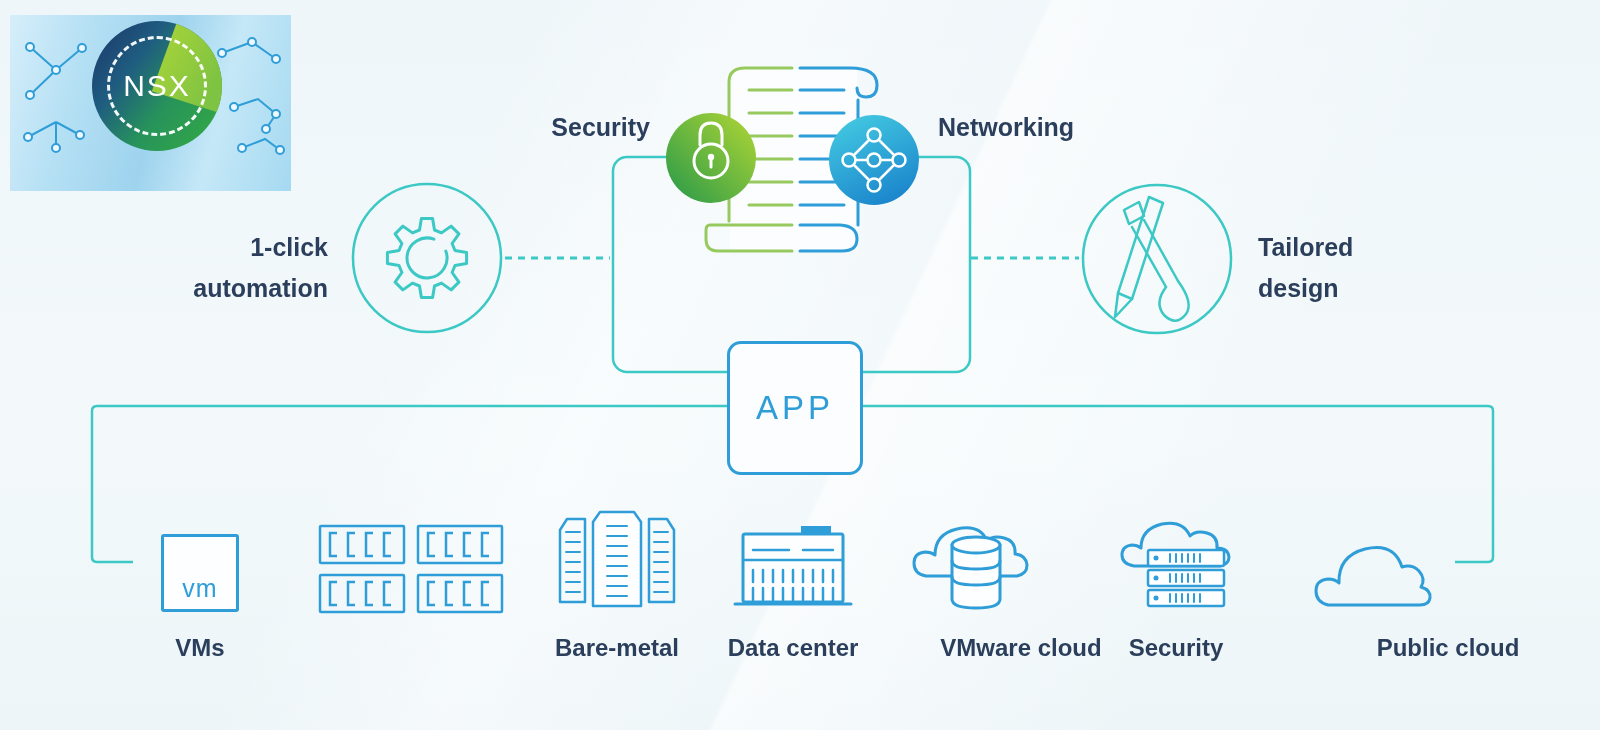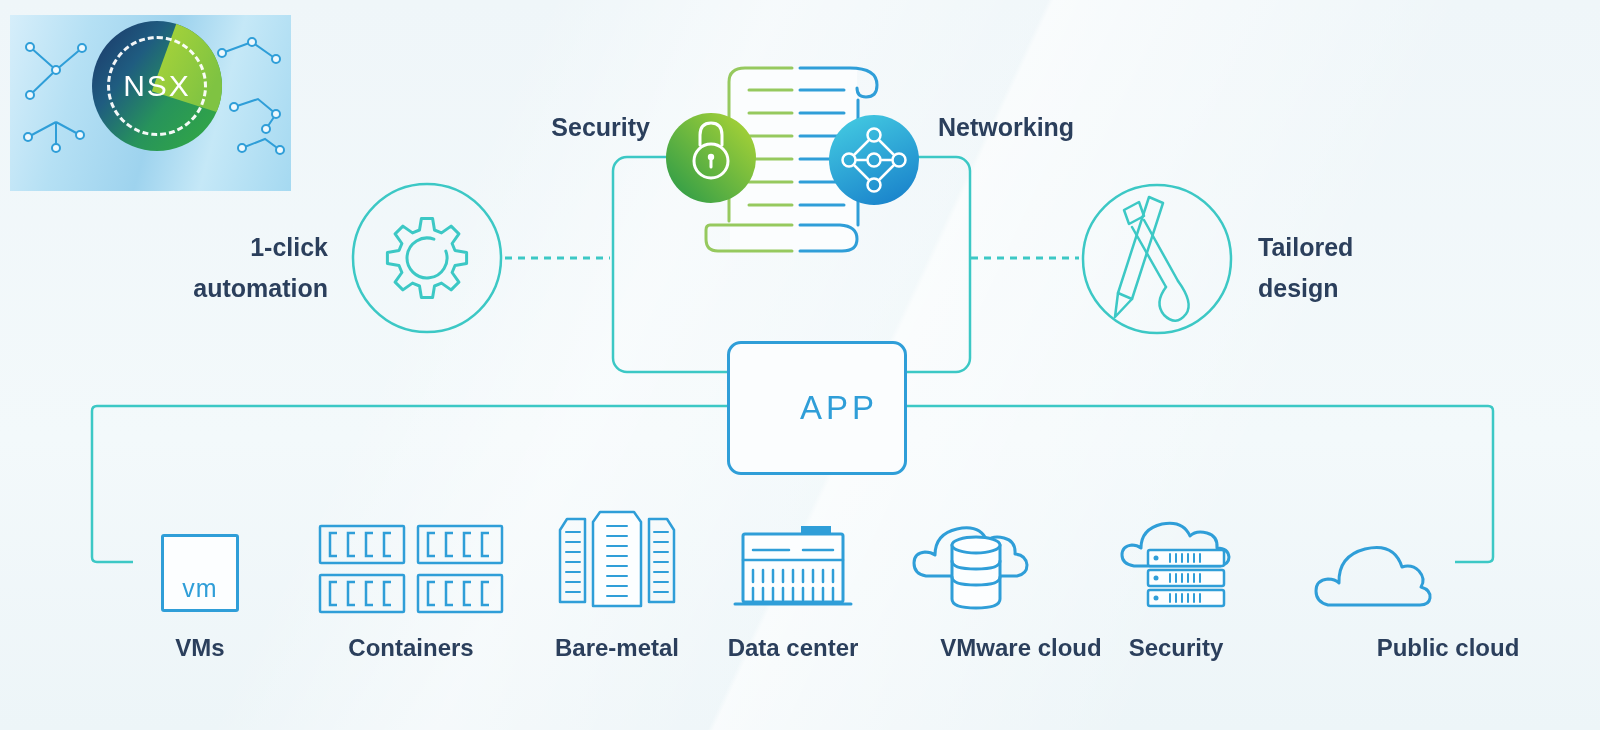--- a/index.html
+++ b/index.html
@@ -40,21 +40,21 @@
   .networking-lbl { left:938px; width:220px; text-align:left; }
   .feature-lbl { font-size:25px; line-height:41px; top:227px; white-space:pre-line; }
   .automation-lbl { left:138px; width:190px; text-align:right; }
   .design-lbl { left:1258px; width:190px; text-align:left; }
 
   
   .app-box {
     position:absolute; left:727px; top:341px; width:130px; height:128px;
     border:3px solid #2f9ed8; border-radius:14px; background:#fbfdfe;
     display:flex; align-items:center; justify-content:center;
-    color:#2f9ed8; font-size:33px; font-weight:500; letter-spacing:4px;padding-left:44px;
+    color:#2f9ed8; font-size:33px; font-weight:500; letter-spacing:4px;
   }
 
   
   .platform { position:absolute; top:500px; width:190px; display:flex; flex-direction:column; align-items:center; }
   .icon-slot { height:112px; display:flex; align-items:flex-end; justify-content:center; }
   .platform-lbl { margin-top:22px; font-size:24px; font-weight:600; color:#2b3f5c; white-space:nowrap; }
   .vm-square {
     width:72px; height:72px; border:3px solid #2f9ed8; border-radius:3px; background:#fcfeff;
     display:flex; align-items:center; justify-content:center;
   }
@@ -240,24 +240,20 @@
   </div>
 
   <div class="platform" style="left:105px">
     <div class="icon-slot">
       <div class="vm-square">
           <span>vm</span>
         </div>
     </div>
     <div class="platform-lbl">VMs</div>
   </div>
-  <div class="platform" style="left:316px">
-    <div class="icon-slot"></div>
-    <div class="platform-lbl">Containers</div>
-  </div>
   <div class="platform" style="left:522px">
     <div class="icon-slot"></div>
     <div class="platform-lbl">Bare-metal</div>
   </div>
   <div class="platform" style="left:698px">
     <div class="icon-slot"></div>
     <div class="platform-lbl">Data center</div>
   </div>
   <div class="platform" style="left:926px">
     <div class="icon-slot"></div>

